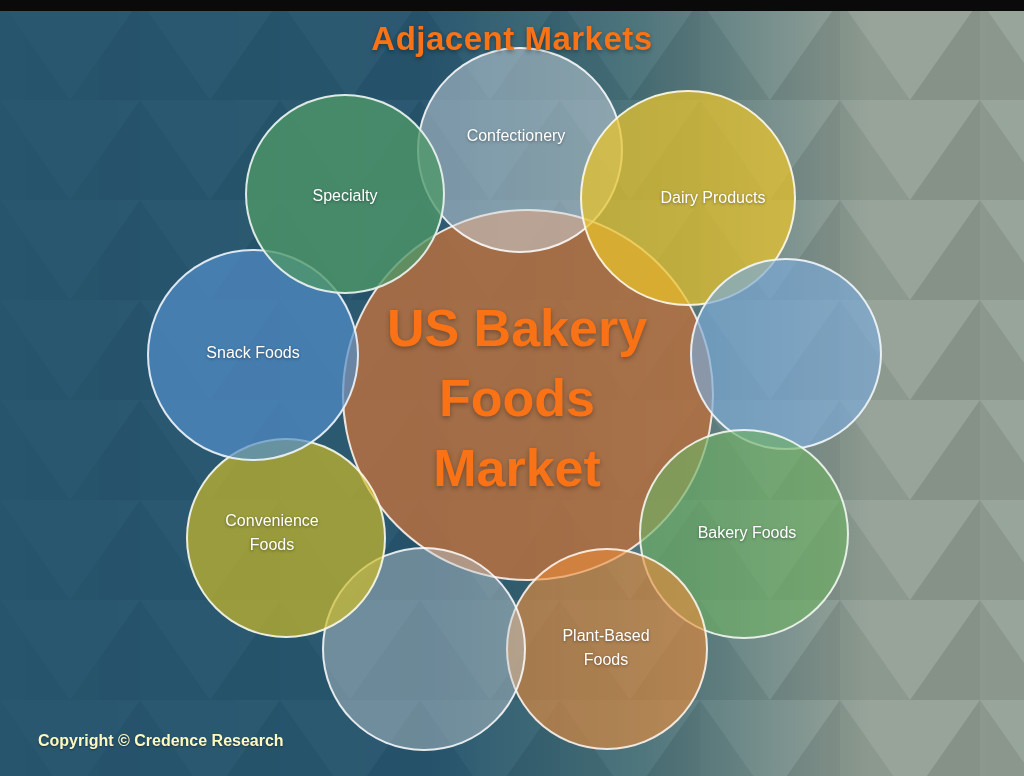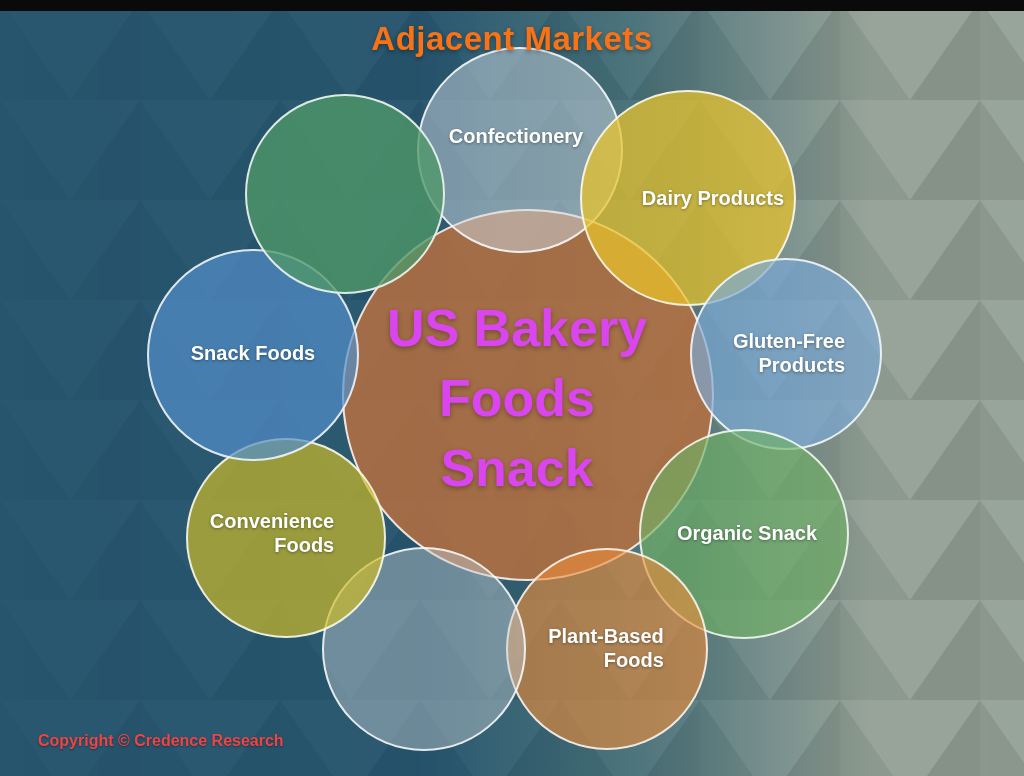--- a/index.html
+++ b/index.html
@@ -29,47 +29,47 @@
   #c-gluten-free  {left:690px;top:258px;width:192px;height:192px;}
   #c-organic      {left:639px;top:429px;width:210px;height:210px;}
   #c-plant-based  {left:506px;top:548px;width:202px;height:202px;}
   #c-breakfast    {left:322px;top:547px;width:204px;height:204px;}
   #c-convenience  {left:186px;top:438px;width:200px;height:200px;}
   #c-snack        {left:147px;top:249px;width:212px;height:212px;}
   #c-specialty    {left:245px;top:94px; width:200px;height:200px;}
 
   .label{
     position:absolute;transform:translate(-50%,-50%);
-    color:#fff;font-weight:bold;font-size:20px;line-height:24px;
-    text-align:right;white-space:nowrap;
+    color:#fff;font-weight:normal;font-size:16px;line-height:24px;
+    text-align:center;white-space:nowrap;
     text-shadow:0 1px 3px rgba(0,0,0,.38);
     z-index:20;
   }
   .label span{display:block;}
   #l-confectionery{left:516px;top:136px;}
   #l-dairy        {left:687px;top:198px;margin-left:26px;}
   #l-gluten-free  {left:789px;top:353px;}
   #l-organic      {left:747px;top:533px;}
   #l-plant-based  {left:606px;top:648px;}
   #l-breakfast    {left:425px;top:648px;}
   #l-convenience  {left:272px;top:533px;}
   #l-snack        {left:253px;top:353px;}
   #l-specialty    {left:345px;top:196px;}
 
   .center-label{
     position:absolute;left:517px;top:398px;transform:translate(-50%,-50%);
-    color:#d946ef;font-weight:bold;font-size:52px;line-height:70px;
+    color:#f97316;font-weight:bold;font-size:52px;line-height:70px;
     text-align:center;white-space:nowrap;
     text-shadow:0 2px 5px rgba(0,0,0,.30);
     z-index:20;
   }
   .center-label span{display:block;}
   .copyright{
     position:absolute;left:38px;top:732px;
-    color:#ef4444;font-weight:bold;font-size:16px;
+    color:#fef9c3;font-weight:bold;font-size:16px;
     text-shadow:0 1px 2px rgba(0,0,0,.4);
     z-index:30;
   }
 </style>
 </head>
 <body>
 
 <div class="stage">
 
   <svg class="bg" width="1024" height="776" viewBox="0 0 1024 776">
@@ -113,42 +113,39 @@
   <div class="circle" id="c-convenience" style="background: rgba(208, 188, 38, 0.68);"></div>
   <div class="circle" id="c-snack" style="background: rgba(82, 142, 202, 0.7);"></div>
   <div class="circle" id="c-specialty" style="background: rgba(80, 153, 105, 0.78);"></div>
 
   <div class="label" id="l-confectionery">
     <span>Confectionery</span>
   </div>
   <div class="label" id="l-dairy">
     <span>Dairy Products</span>
   </div>
-  <div class="label" id="l-gluten-free">
-    <span>Gluten-Free</span>
-    <span>Products</span>
-  </div>
   <div class="label" id="l-organic">
-    <span>Organic Snack</span>
+    <span>Bakery Foods</span>
   </div>
   <div class="label" id="l-plant-based">
     <span>Plant-Based</span>
     <span>Foods</span>
   </div>
   <div class="label" id="l-convenience">
     <span>Convenience</span>
     <span>Foods</span>
   </div>
   <div class="label" id="l-snack">
     <span>Snack Foods</span>
   </div>
   <div class="label" id="l-specialty">
+    <span>Specialty</span>
   </div>
 
   <div class="center-label">
     <span>US Bakery</span>
     <span>Foods</span>
-    <span>Snack</span>
+    <span>Market</span>
   </div>
 
   <div class="copyright">Copyright © Credence Research</div>
 
 </div>
 
 </body></html>

